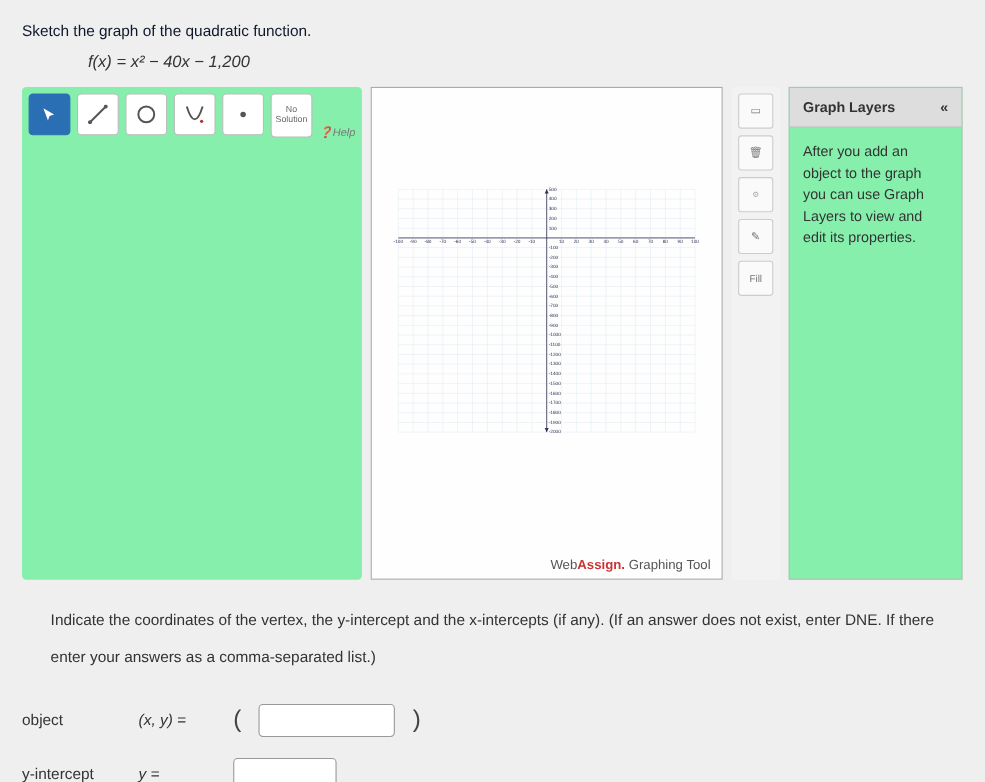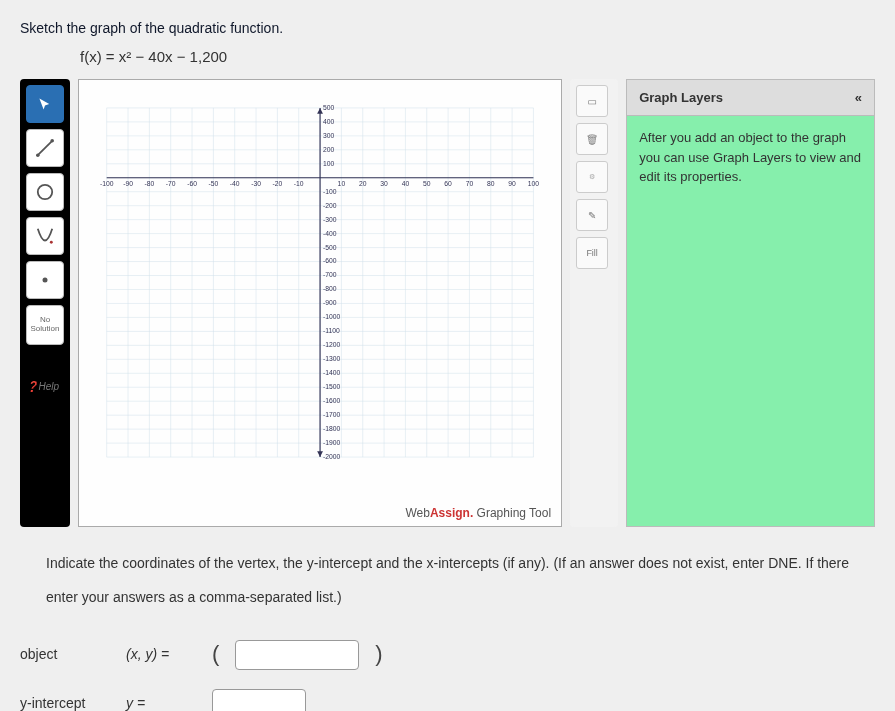--- a/index.html
+++ b/index.html
@@ -12,34 +12,35 @@
   }
   .container {
     position: relative;
   }
   .problem-text {
     font-size: 14px;
     margin-bottom: 12px;
     color: #0f172a;
   }
   .equation {
+    font-style: italic;
     margin-left: 60px;
     margin-bottom: 14px;
     font-size: 15px;
   }
   .graph-area {
     display: flex;
     gap: 8px;
     margin-bottom: 20px;
   }
   .toolbar-vertical {
     display: flex;
-    flex-direction: column;
+    flex-direction: row;
     gap: 6px;
-    background: #000000;
+    background: #86efac;
     padding: 6px;
     border-radius: 4px;
   }
   .tool-btn {
     width: 36px;
     height: 36px;
     border: 1px solid #bbb;
     border-radius: 4px;
     background: #fff;
     display: flex;

